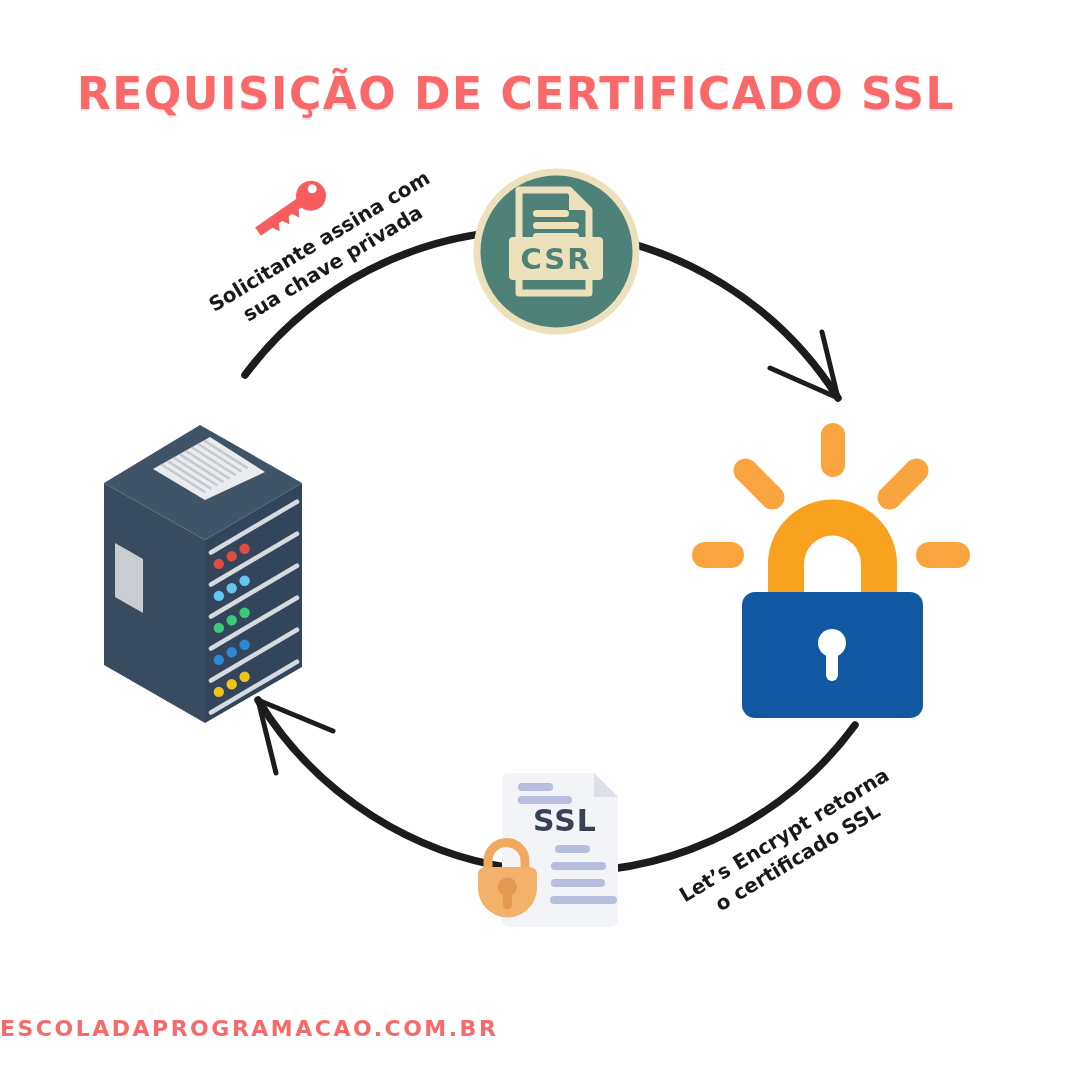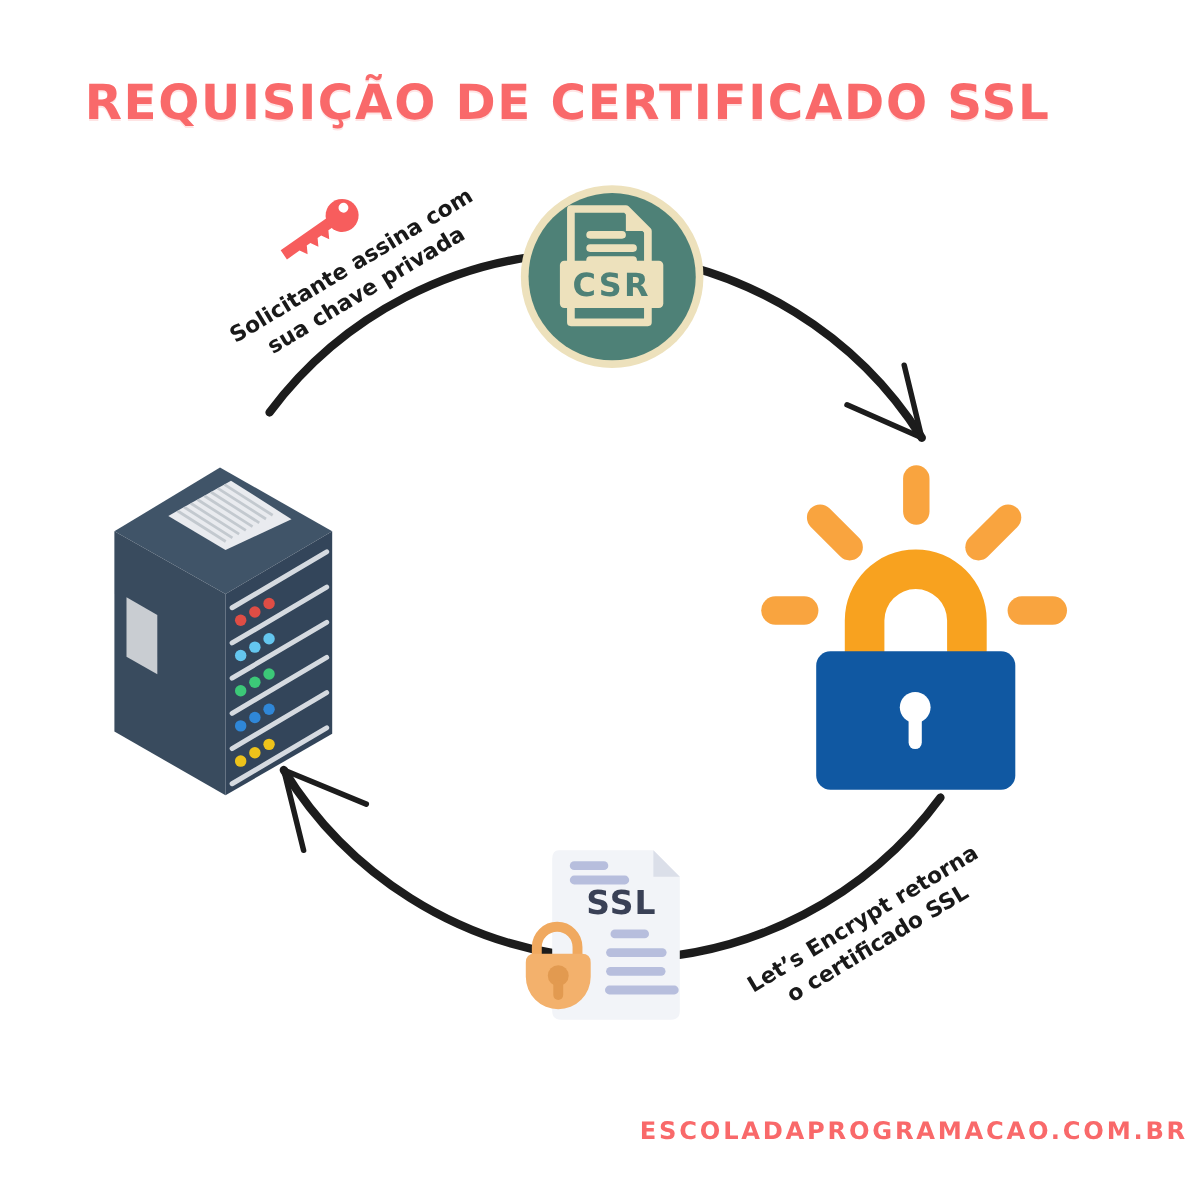--- a/index.html
+++ b/index.html
@@ -7,21 +7,21 @@
     width:1080px;height:1080px;position:relative;overflow:hidden;
     background:#ffffff;font-family:"DejaVu Sans","Liberation Sans",sans-serif;
   }
   .abs{position:absolute;}
   .title{
     position:absolute;top:68px;left:0;width:1032px;text-align:center;
     font-size:44px;font-weight:bold;color:#F9696A;letter-spacing:1.5px;
     text-shadow:0 2px 0 rgba(249,105,106,0.18);
   }
   .footer{
-    position:absolute;top:1016px;left:0;width:1080px;text-align:right;
+    position:absolute;top:1016px;left:0;width:1080px;text-align:left;
     font-size:22px;font-weight:bold;color:#F9696A;letter-spacing:2.5px;
   }
   .annotation{
     position:absolute;width:280px;text-align:center;
     font-family:"DejaVu Sans","Liberation Sans",sans-serif;
     font-size:20px;font-weight:bold;color:#191919;line-height:1.32;
     z-index:2;
   }
   .annotation-sign{left:186px;top:226px;transform:rotate(-31deg);}
   .annotation-return{left:651px;top:820px;transform:rotate(-31deg);}

